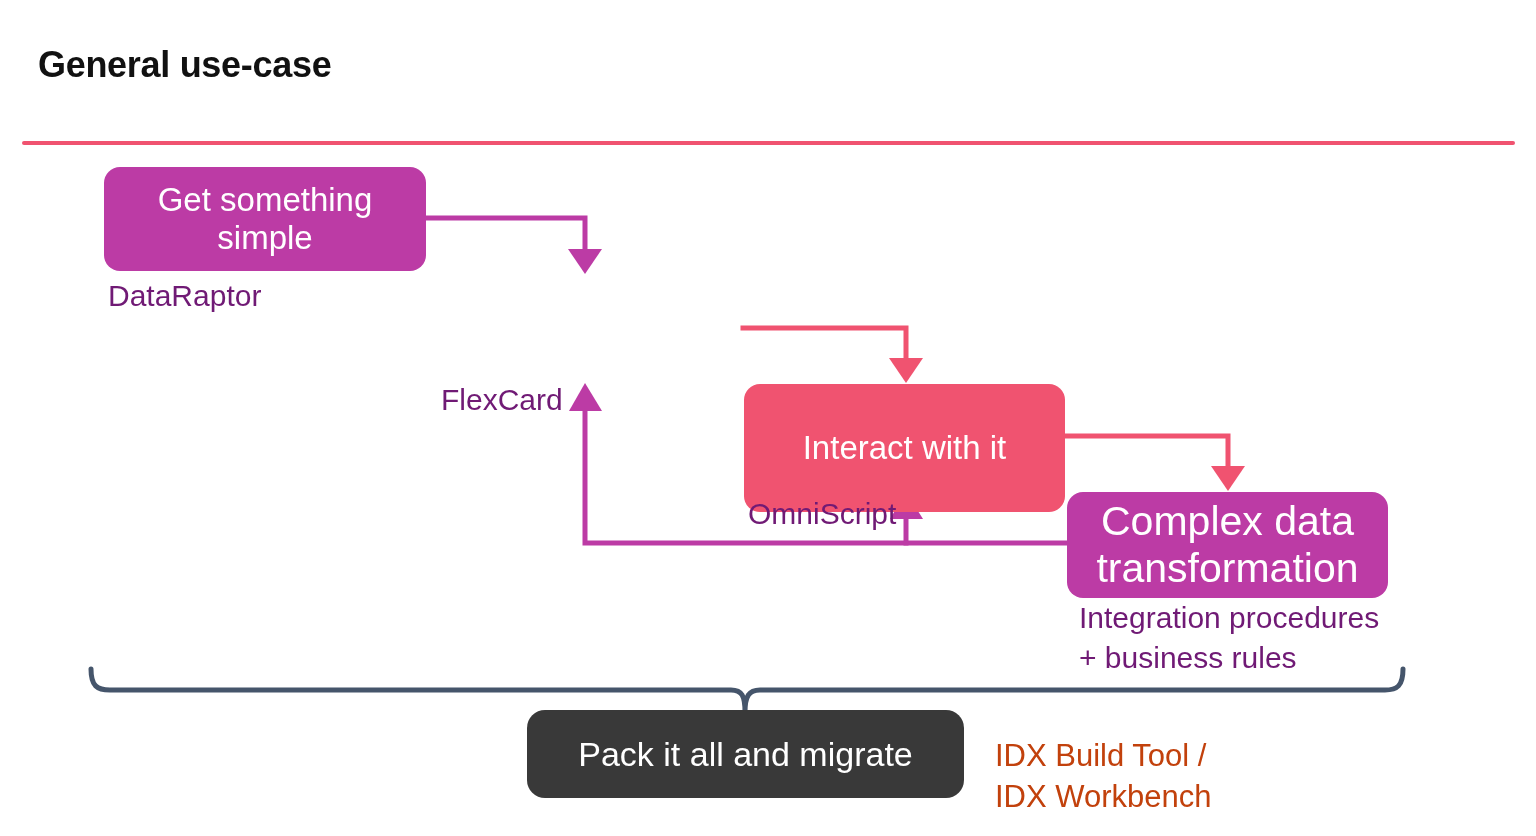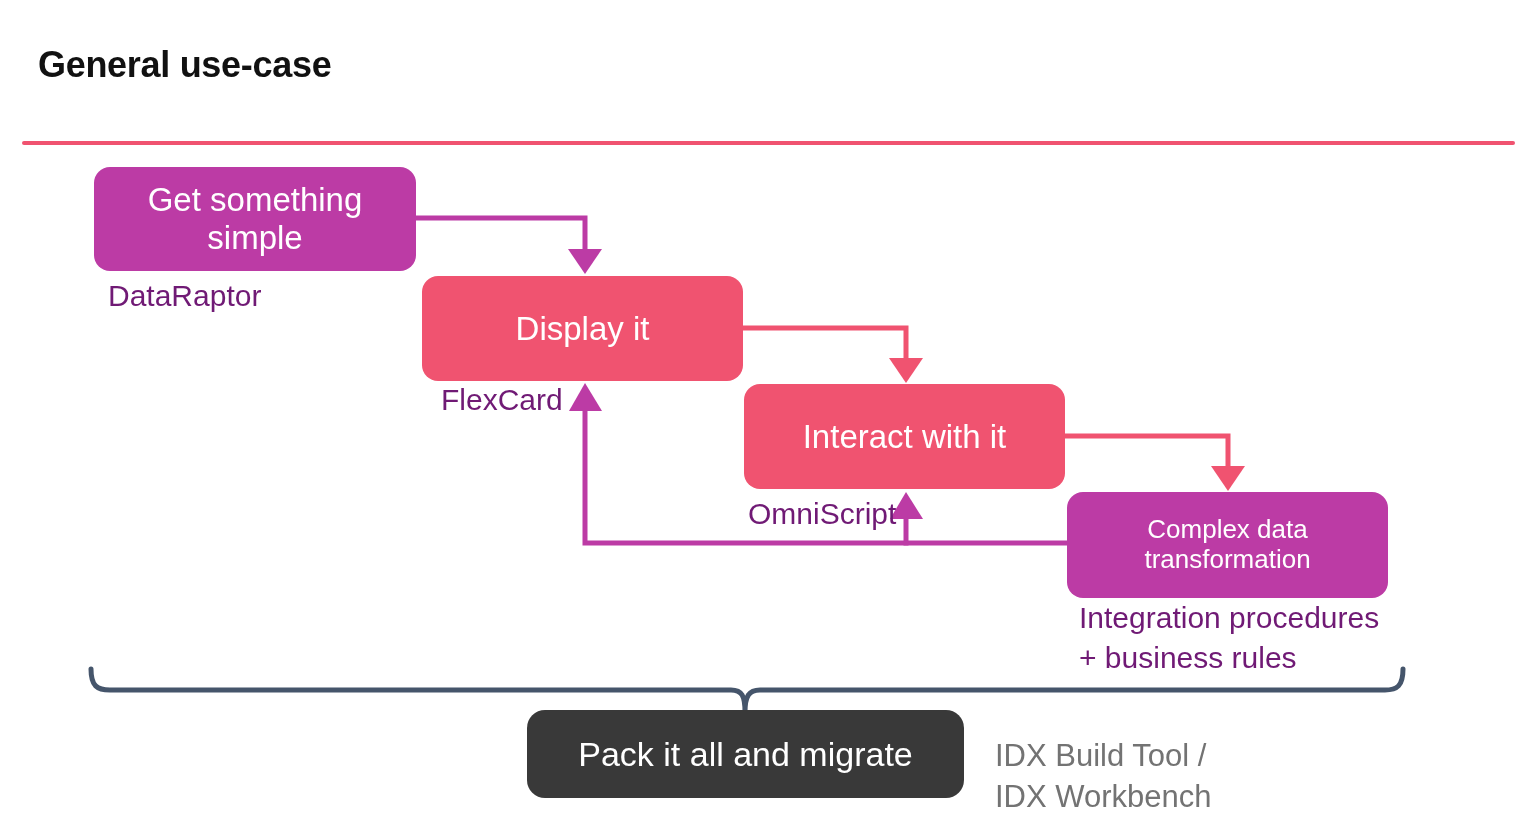--- a/index.html
+++ b/index.html
@@ -61,42 +61,42 @@
     display: flex;
     align-items: center;
     justify-content: center;
     text-align: center;
     color: #ffffff;
     line-height: 1.14;
     padding: 4px 14px;
   }
 
   #node-get-something-simple {
-    left: 94px;  top: 167px;
+    left: 104px;  top: 167px;
     width: 322px; height: 104px;
     background: #BC3BA5;
     font-size: 33px;
   }
   #node-display-it {
     left: 422px; top: 276px;
     width: 321px; height: 105px;
     background: #F05370;
     font-size: 33px;
   }
   #node-interact-with-it {
     left: 744px; top: 384px;
-    width: 321px; height: 105px;
+    width: 321px; height: 128px;
     background: #F05370;
     font-size: 33px;
   }
   #node-complex-data-transformation {
     left: 1067px; top: 492px;
     width: 321px; height: 106px;
     background: #BC3BA5;
-    font-size: 26px;
+    font-size: 41px;
   }
   #node-pack-it-all {
     left: 527px; top: 710px;
     width: 437px; height: 88px;
     background: #393939;
     border-radius: 18px;
     font-size: 34px;
   }
 
   
@@ -104,21 +104,21 @@
     position: absolute;
     color: #701a75;
     font-size: 30px;
     line-height: 1.32;
     white-space: pre;
   }
   #caption-dataraptor          { left: 108px;  top: 276px; }
   #caption-flexcard            { left: 441px;  top: 380px; }
   #caption-omniscript          { left: 724px;  top: 494px; margin-left: 24px; }
   #caption-integration-rules   { left: 1079px; top: 598px; }
-  #caption-idx-tools           { left: 995px;  top: 736px; font-size: 31px; color: #737373; }
+  #caption-idx-tools           { left: 995px;  top: 736px; font-size: 31px; color: #c2410c; }
 </style>
 </head>
 <body>
 
 <div id="slide">
 
   <div id="page-title">General use-case</div>
 
   <div id="title-rule"></div>
 
@@ -156,21 +156,20 @@
                C742,690 745,696 745,712
                C745,696 749,690 760,690
                H1385
                C1397,690 1403,686 1403,669" fill="none" stroke="#45556B" stroke-width="5" stroke-linecap="round" stroke-linejoin="round"></path>
     </g>
   </svg>
 
   <div class="node" id="node-get-something-simple" style="white-space: pre-line;">Get something
 simple</div>
 
-  <div class="node" id="node-display-it" style="white-space: pre-line;">Display it</div>
 
   <div class="node" id="node-interact-with-it" style="white-space: pre-line;">Interact with it</div>
 
   <div class="node" id="node-complex-data-transformation" style="white-space: pre-line;">Complex data
 transformation</div>
 
   <div class="node" id="node-pack-it-all" style="white-space: pre-line;">Pack it all and migrate</div>
 
   <div class="caption" id="caption-dataraptor">DataRaptor</div>
 

